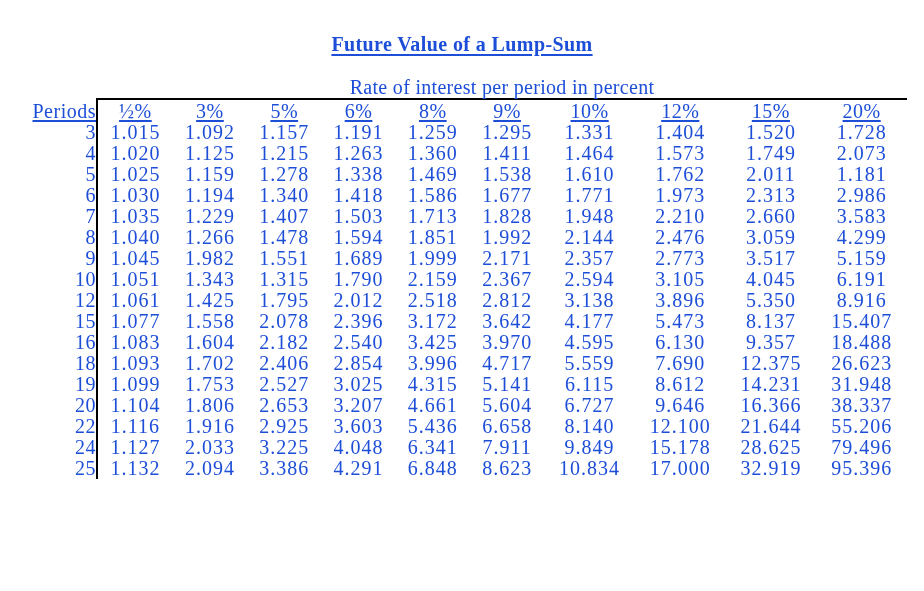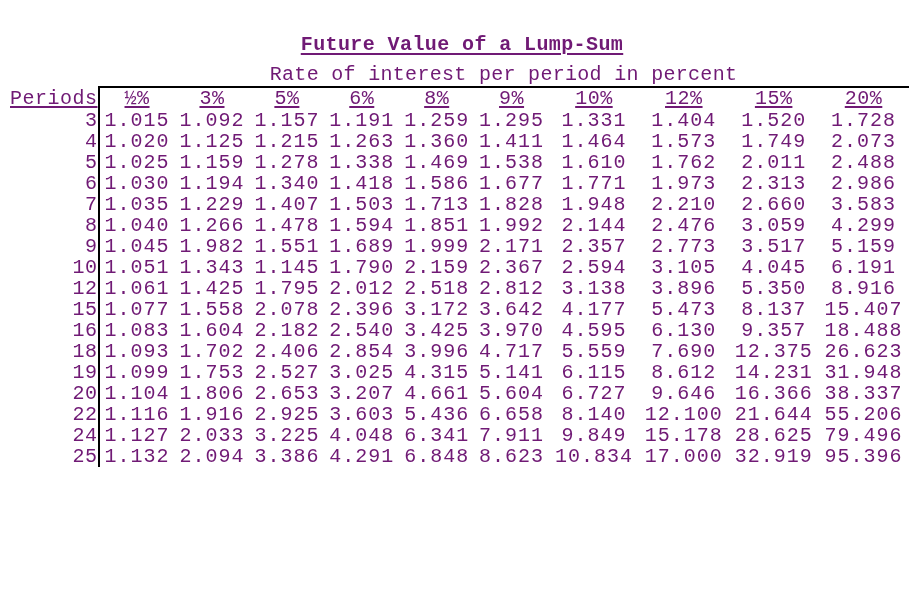--- a/index.html
+++ b/index.html
@@ -2,38 +2,38 @@
 <html><head>
 <meta charset="utf-8">
 <style>
   * { margin: 0; padding: 0; box-sizing: border-box; }
   html, body { background: #ffffff; }
   .page {
     position: relative;
     width: 924px;
     height: 591px;
     background: #ffffff;
-    color: #701a75;
-    font-family: Liberation Mono, monospace;
+    color: #1d4ed8;
+    font-family: Liberation Serif, serif;
     overflow: hidden;
   }
   .title {
     margin-top: 33px;
     text-align: center;
     font-size: 20px;
     font-weight: bold;
     letter-spacing: 0.4px;
     text-decoration: underline;
     text-decoration-thickness: 2px;
     text-underline-offset: 3px;
   }
   table.fv-table {
     border-collapse: collapse;
     table-layout: fixed;
-    margin: 8px 0 0 10px;
+    margin: 20px 0 0 10px;
   }
   .fv-table td, .fv-table th {
     font-size: 20px;
     font-weight: normal;
     line-height: 21px;
     height: 21px;
     padding: 0;
     text-align: center;
     white-space: nowrap;
     overflow: visible;
@@ -125,21 +125,21 @@
           <td class="period">5</td>
           <td class="value">1.025</td>
           <td class="value">1.159</td>
           <td class="value">1.278</td>
           <td class="value">1.338</td>
           <td class="value">1.469</td>
           <td class="value">1.538</td>
           <td class="value">1.610</td>
           <td class="value">1.762</td>
           <td class="value">2.011</td>
-          <td class="value">2.488</td>
+          <td class="value">1.181</td>
         </tr>
         <tr>
           <td class="period">6</td>
           <td class="value">1.030</td>
           <td class="value">1.194</td>
           <td class="value">1.340</td>
           <td class="value">1.418</td>
           <td class="value">1.586</td>
           <td class="value">1.677</td>
           <td class="value">1.771</td>
@@ -183,21 +183,21 @@
           <td class="value">2.171</td>
           <td class="value">2.357</td>
           <td class="value">2.773</td>
           <td class="value">3.517</td>
           <td class="value">5.159</td>
         </tr>
         <tr>
           <td class="period">10</td>
           <td class="value">1.051</td>
           <td class="value">1.343</td>
-          <td class="value">1.145</td>
+          <td class="value">1.315</td>
           <td class="value">1.790</td>
           <td class="value">2.159</td>
           <td class="value">2.367</td>
           <td class="value">2.594</td>
           <td class="value">3.105</td>
           <td class="value">4.045</td>
           <td class="value">6.191</td>
         </tr>
         <tr>
           <td class="period">12</td>

